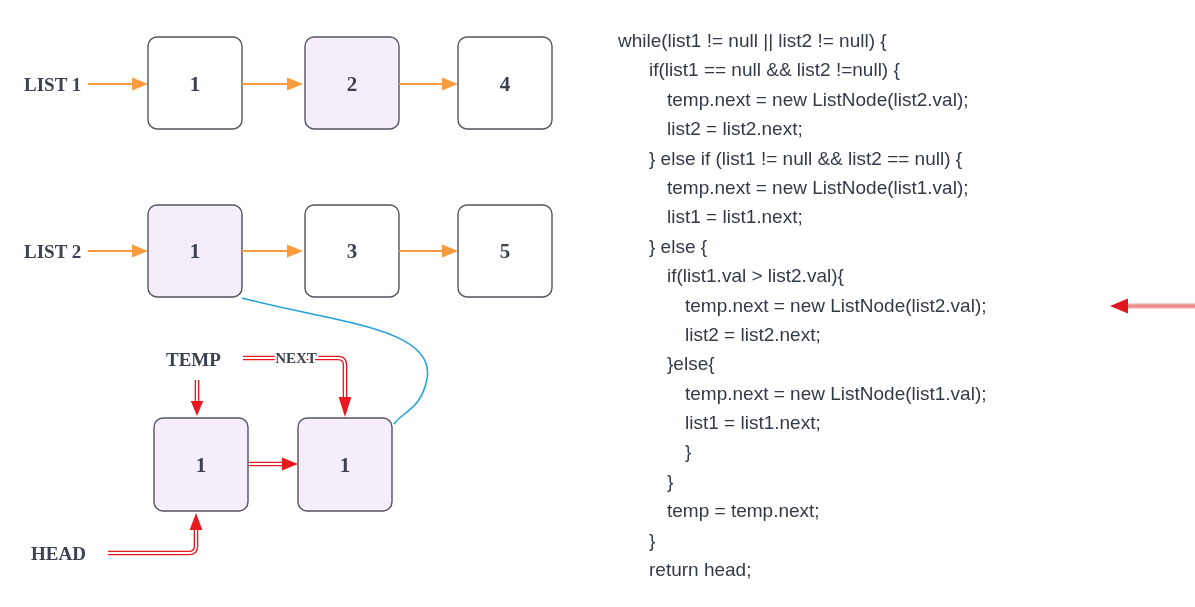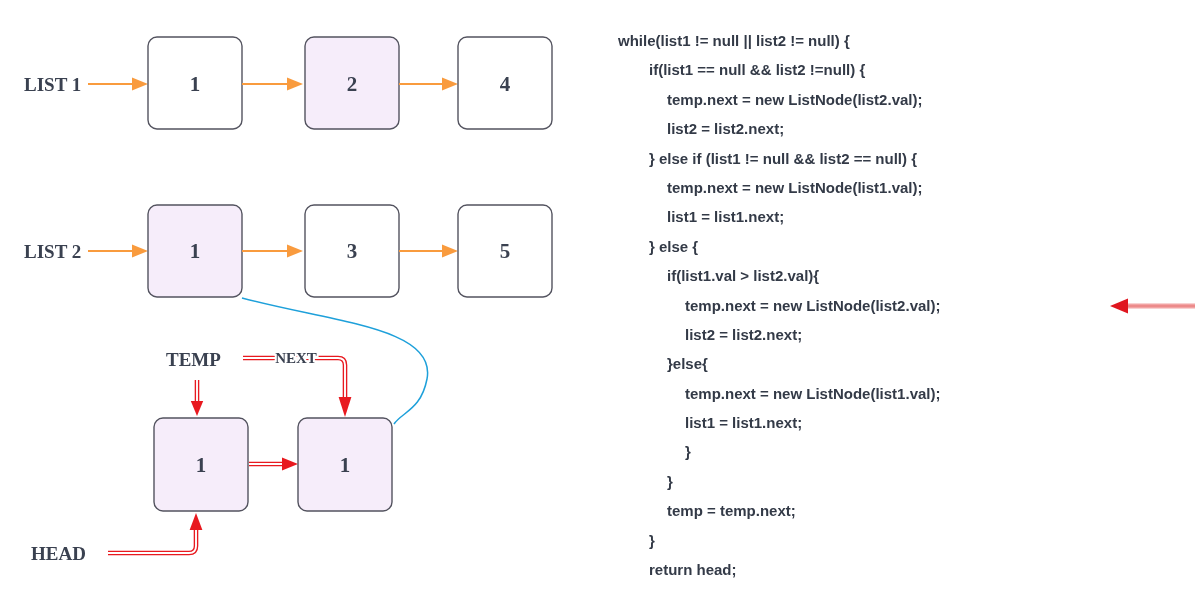--- a/index.html
+++ b/index.html
@@ -26,22 +26,22 @@
   }
   .o-line{stroke:#f99b3e;stroke-width:2;fill:none;}
   .o-head{fill:#f99b3e;stroke:none;}
   .r-outer{stroke:#e8191f;stroke-width:4.6;fill:none;stroke-linejoin:round;}
   .r-inner{stroke:#ffffff;stroke-width:1.9;fill:none;stroke-linejoin:round;}
   .r-head{fill:#e8191f;stroke:none;}
   .b-curve{stroke:#1ea0da;stroke-width:1.5;fill:none;}
   
   #code-block{
     position:absolute;left:618px;top:26px;width:560px;
-    font-family:"Liberation Sans",sans-serif;font-weight:bold;
-    font-size:15px;color:#333a47;white-space:pre;
+    font-family:"Liberation Sans",sans-serif;font-weight:normal;
+    font-size:19px;color:#333a47;white-space:pre;
   }
   .code-line{height:29.4px;line-height:29.4px;}
   #code-pointer{position:absolute;left:1108px;top:296px;}
 </style>
 </head>
 <body>
 
 <svg id="diagram" width="612" height="607" viewBox="0 0 612 607">
 
   <g>

